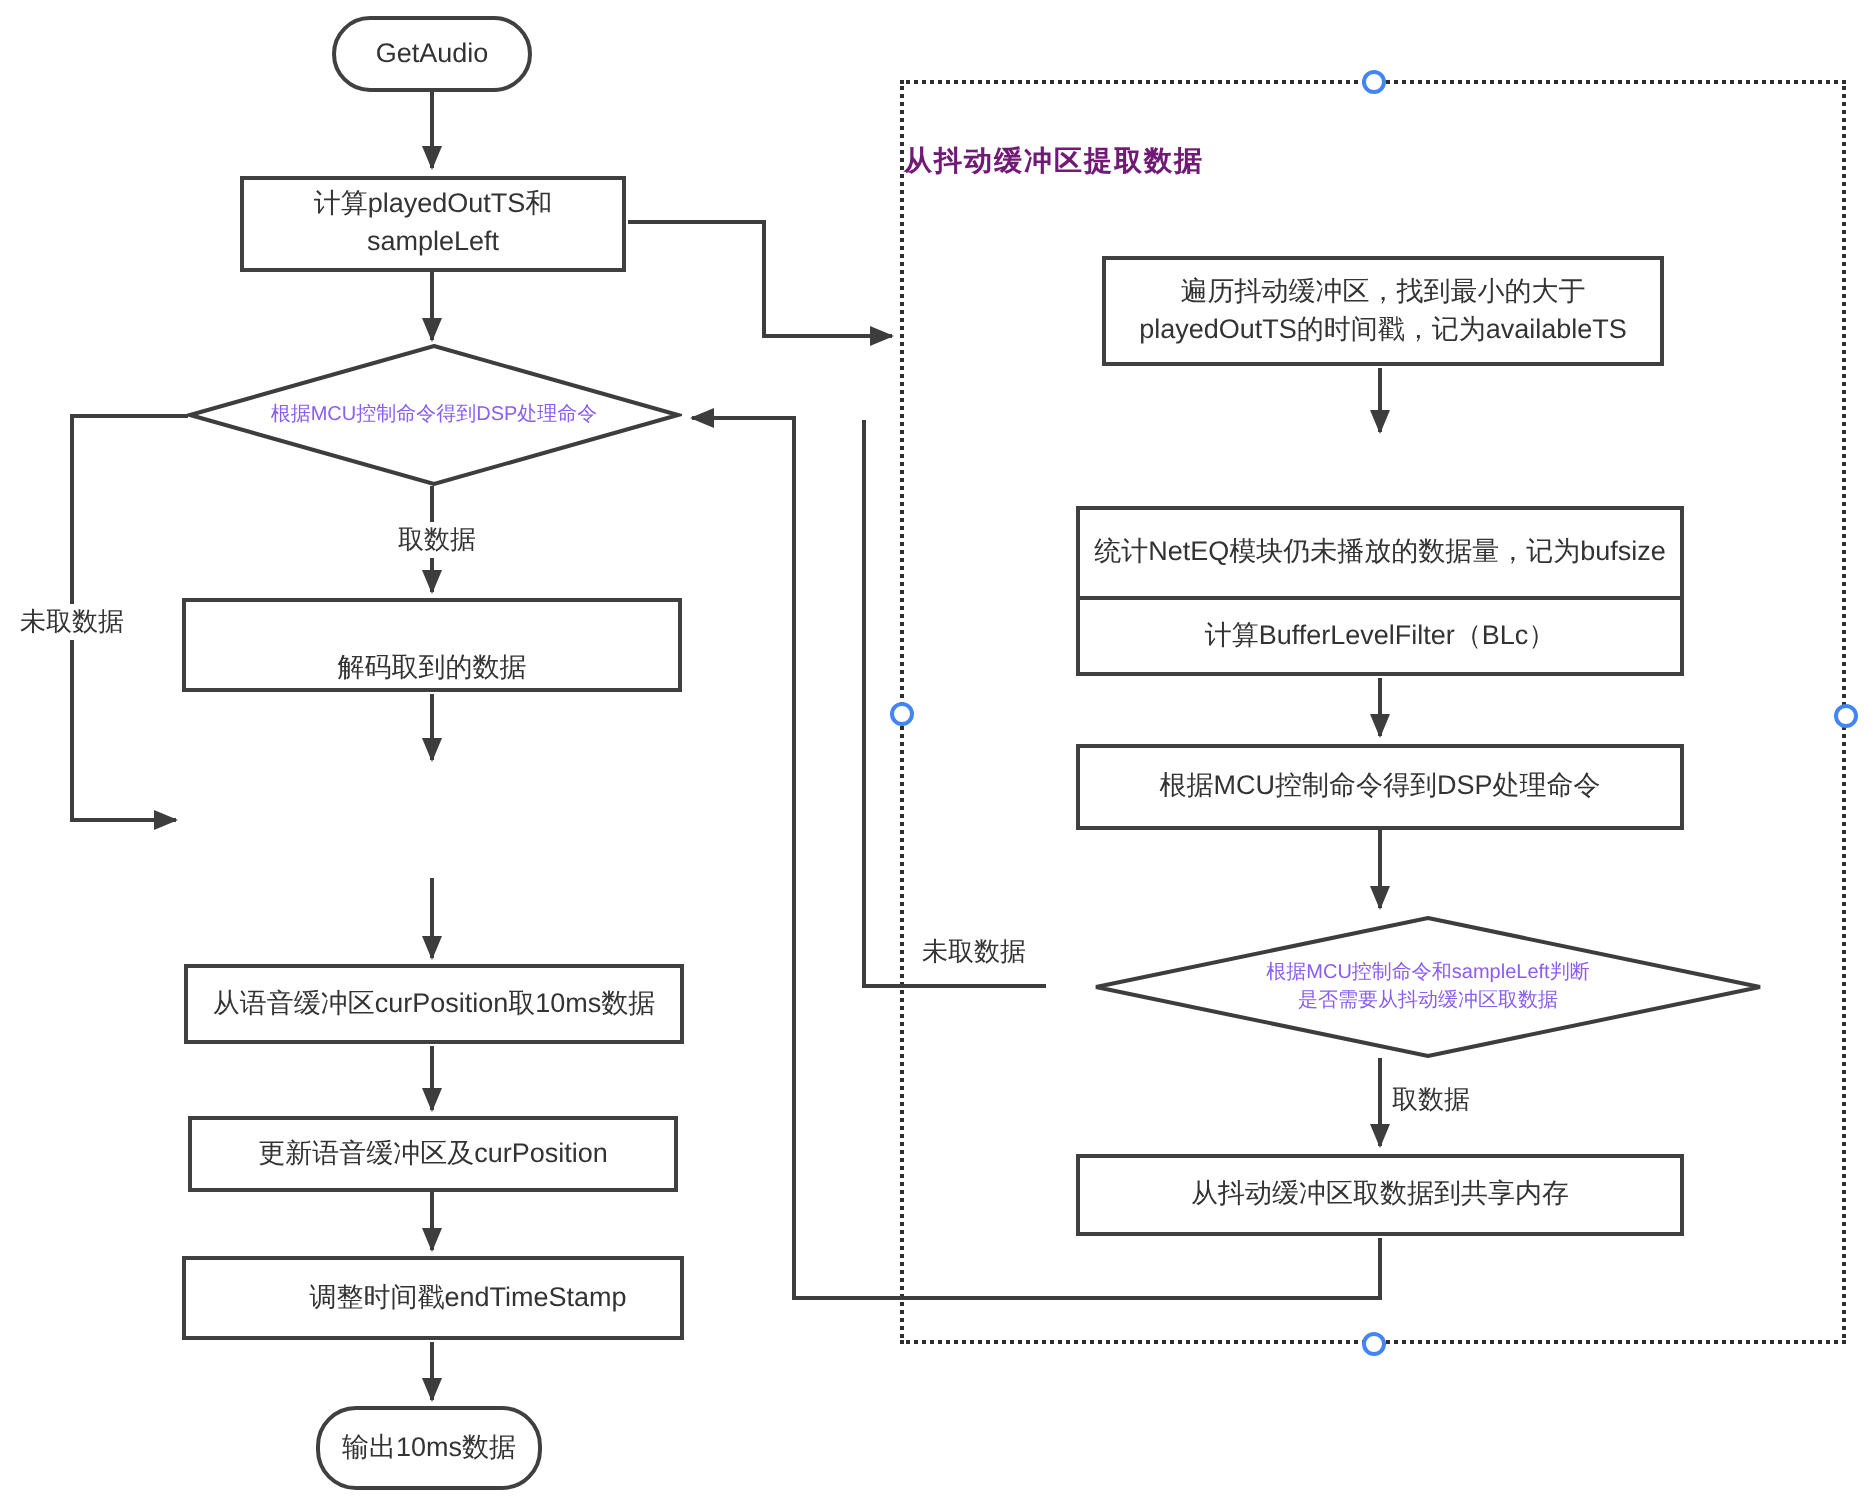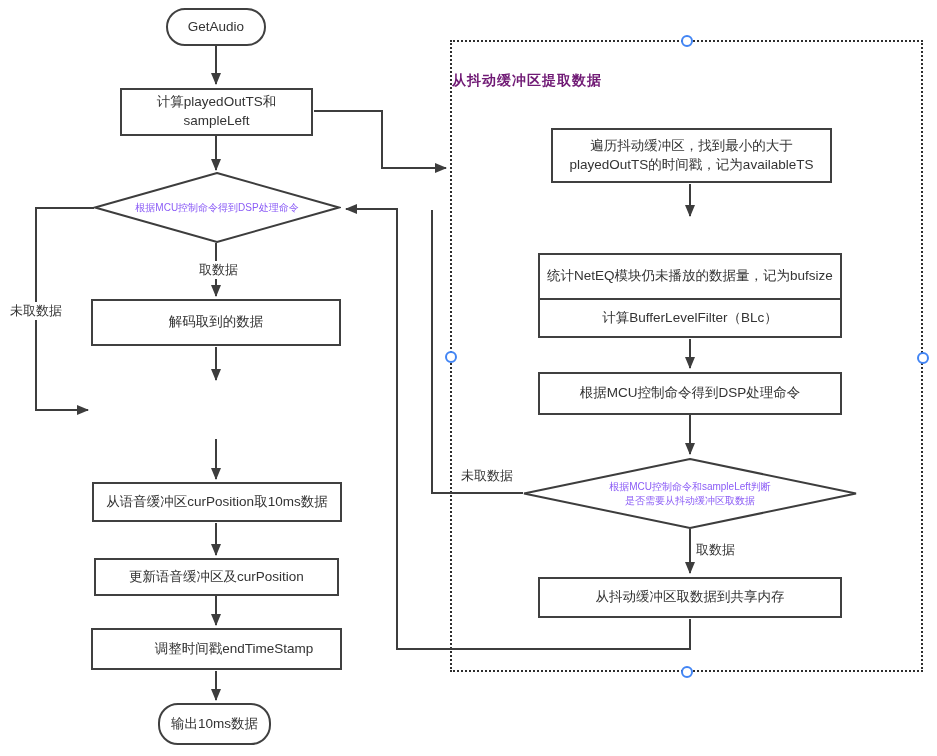--- a/index.html
+++ b/index.html
@@ -91,21 +91,21 @@
 sampleLeft</span>
   </div>
 
   <div class="diamond" style="left:93px; top:172px; width:248px; height:71px;">
     <svg viewBox="0 0 248 71" preserveAspectRatio="none">
       <polygon points="124,1 246,35.5 124,70 2,35.5" fill="#ffffff" stroke="#3d3d3d" stroke-width="2"></polygon>
     </svg>
     <span class="dlabel">根据MCU控制命令得到DSP处理命令</span>
   </div>
 
-  <div class="nbox" style="left:91px; top:299px; width:250px; height:47px;">
+  <div class="nbox" style="left:91px; top:299px; width:250px; height:47px;align-items:flex-end;">
     <span>解码取到的数据</span>
   </div>
 
 
   <div class="nbox" style="left:92px; top:482px; width:250px; height:40px;">
     <span>从语音缓冲区curPosition取10ms数据</span>
   </div>
 
   <div class="nbox" style="left:94px; top:558px; width:245px; height:38px;">
     <span>更新语音缓冲区及curPosition</span>
@@ -129,21 +129,21 @@
   </div>
 
   <div class="nbox" style="left:538px; top:298px; width:304px; height:40px;">
     <span>计算BufferLevelFilter（BLc）</span>
   </div>
 
   <div class="nbox" style="left:538px; top:372px; width:304px; height:43px;">
     <span>根据MCU控制命令得到DSP处理命令</span>
   </div>
 
-  <div class="diamond" style="left:522px; top:458px; width:336px; height:71px;">
+  <div class="diamond" style="left:546px; top:458px; width:336px; height:71px;">
     <svg viewBox="0 0 336 71" preserveAspectRatio="none">
       <polygon points="168,1 334,35.5 168,70 2,35.5" fill="#ffffff" stroke="#3d3d3d" stroke-width="2"></polygon>
     </svg>
     <span class="dlabel">根据MCU控制命令和sampleLeft判断
 是否需要从抖动缓冲区取数据</span>
   </div>
 
   <div class="nbox" style="left:538px; top:577px; width:304px; height:41px;">
     <span>从抖动缓冲区取数据到共享内存</span>
   </div>

